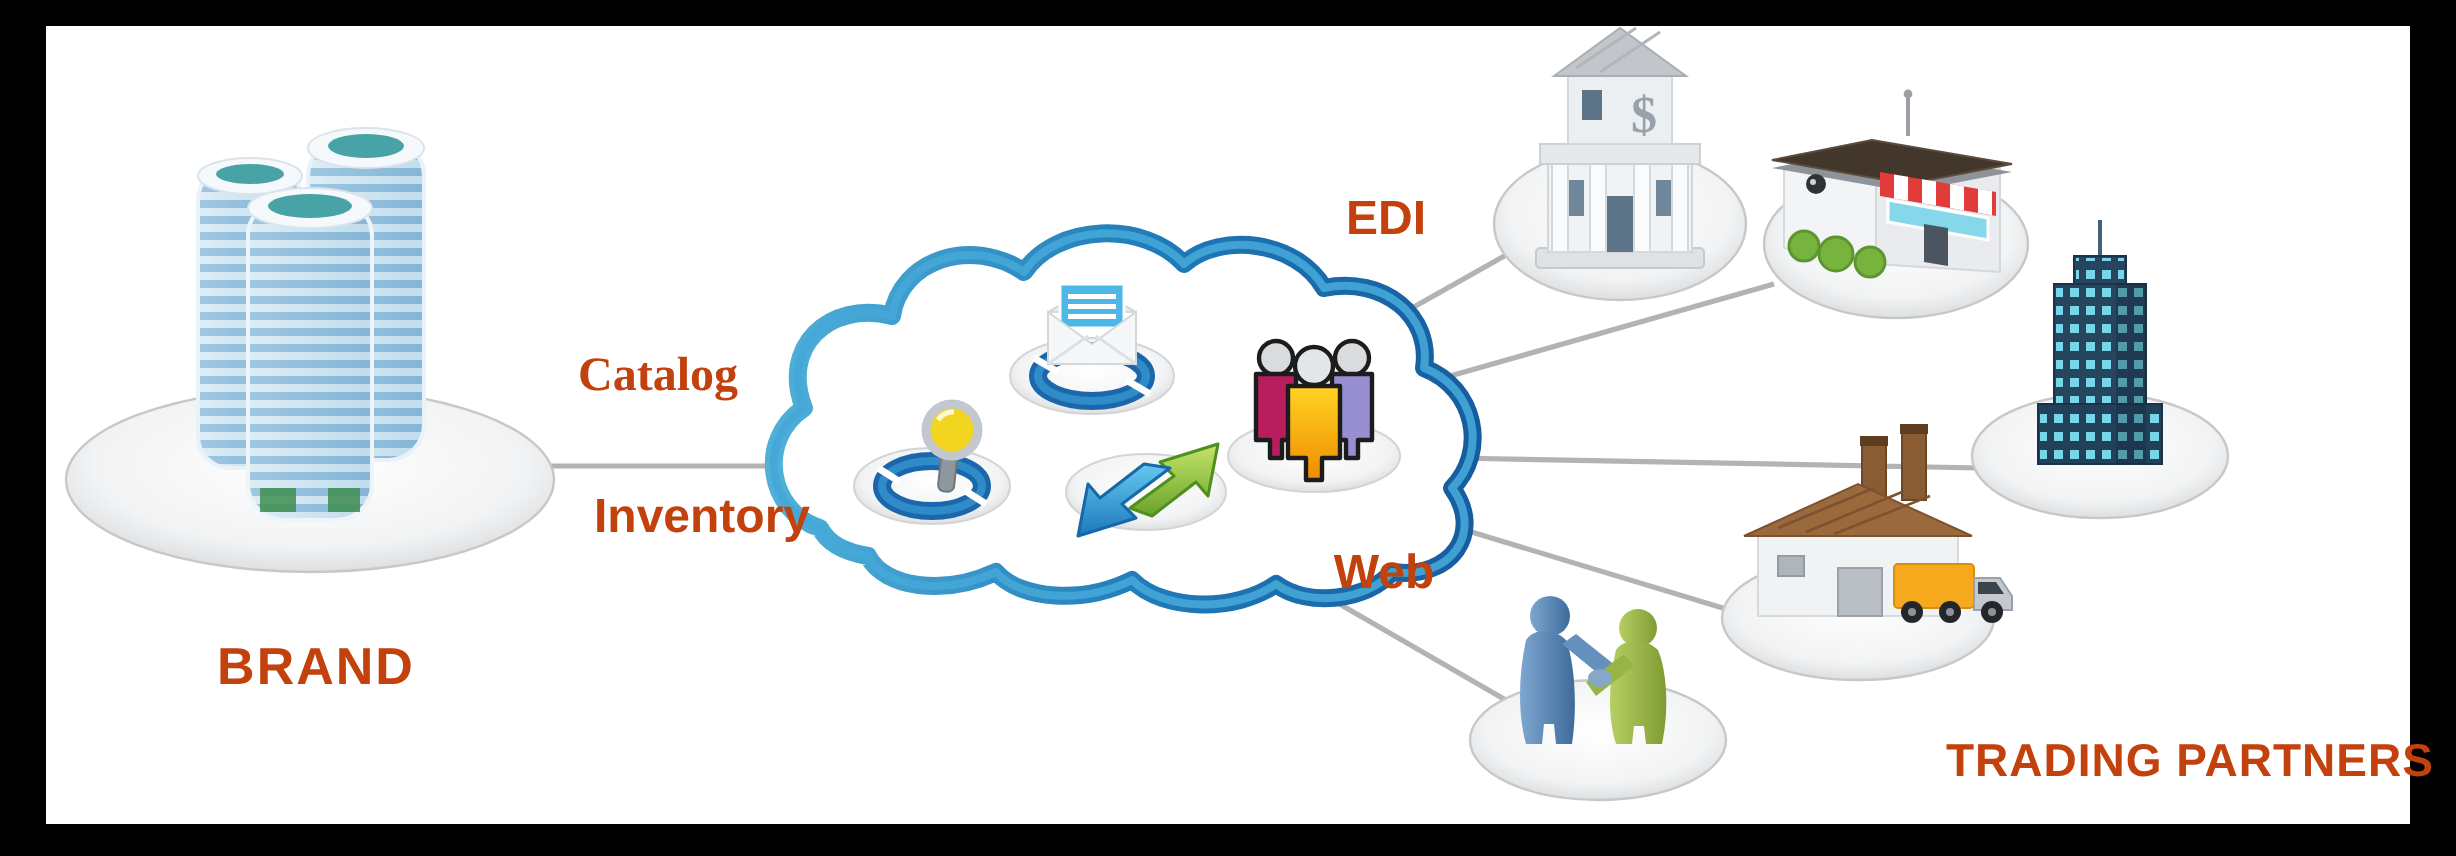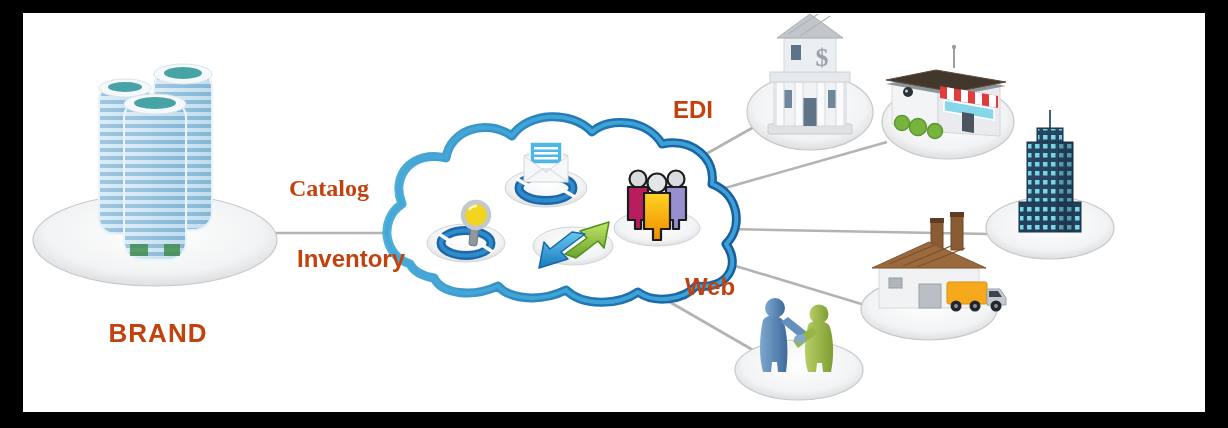--- a/index.html
+++ b/index.html
@@ -12,21 +12,21 @@
   .lbl{
     position:absolute;color:#c2410c;font-weight:700;font-size:24px;
     text-align:center;white-space:nowrap;line-height:1.05;
     font-family:"Liberation Sans",sans-serif;
   }
   .lbl-brand{left:98px;top:320px;width:120px;font-size:26px;letter-spacing:1px;}
   .lbl-catalog{left:269px;top:176px;width:120px;font-family:Liberation Serif, serif;}
   .lbl-inventory{left:277px;top:246px;width:124px;margin-left:12px;}
   .lbl-edi{left:653px;top:97px;width:80px;}
   .lbl-realtime{left:770px;top:186px;width:120px;}
-  .lbl-web{left:670px;top:274px;width:80px;}
+  .lbl-web{left:652px;top:274px;width:80px;}
   .lbl-partners{left:973px;top:368px;width:224px;font-size:23px;letter-spacing:0.5px;}
 </style>
 </head>
 <body>
 
 <div class="stage">
 
 <svg width="1228" height="428" viewBox="0 0 1228 428">
   <defs>
     <radialGradient id="plat" cx="50%" cy="42%" r="65%">
@@ -283,14 +283,15 @@
     <polygon points="13,-45 -6,-31 -1,-24 18,-39" fill="#97b545"></polygon>
     <ellipse cx="1" cy="-33" rx="6" ry="4.5" fill="#87a7c6"></ellipse>
   </g>
 </svg>
 
   <div class="lbl lbl-brand">BRAND</div>
   <div class="lbl lbl-catalog">Catalog</div>
   <div class="lbl lbl-inventory">Inventory</div>
   <div class="lbl lbl-edi">EDI</div>
   <div class="lbl lbl-web">Web</div>
+  <div class="lbl lbl-partners">TRADING PARTNERS</div>
 
 </div>
 
 </body></html>

